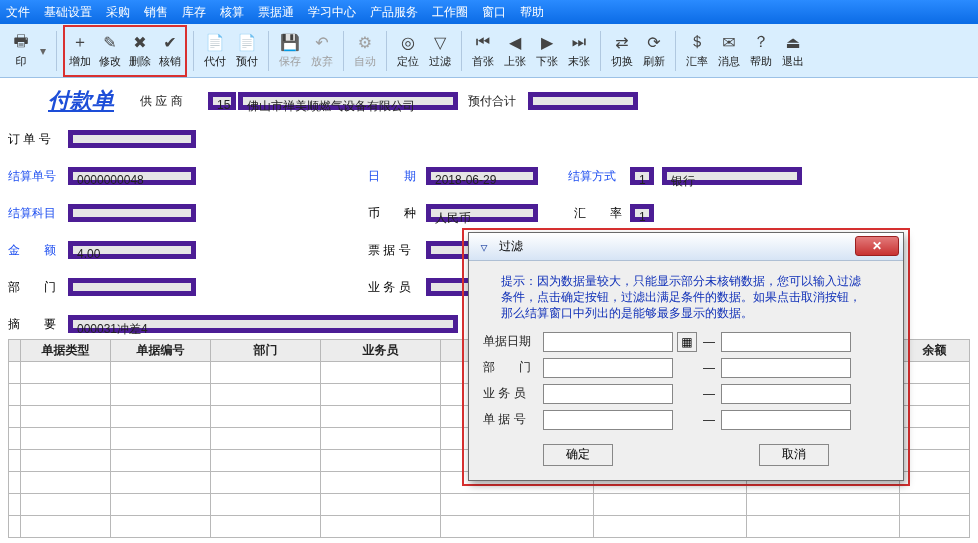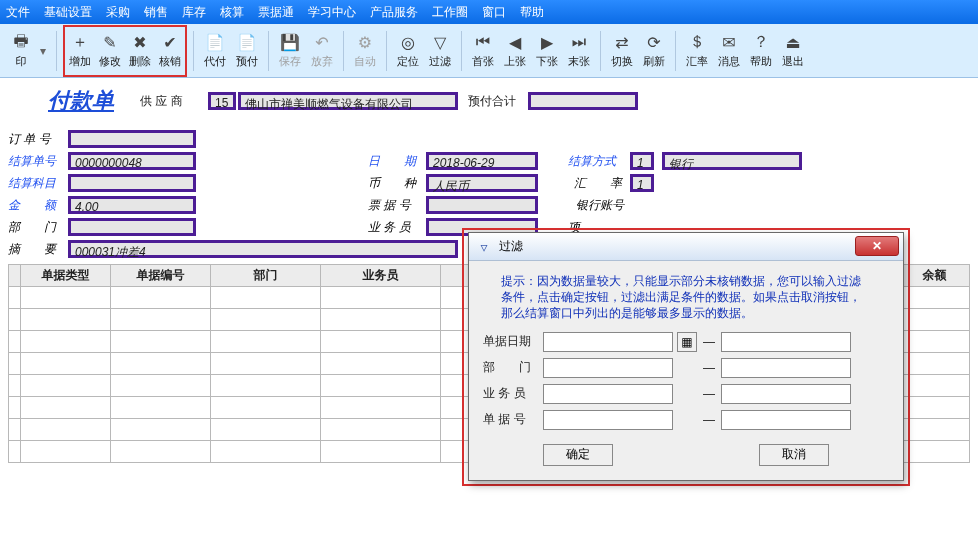--- a/index.html
+++ b/index.html
@@ -18,22 +18,22 @@
 .tsep { width: 1px; height: 40px; background: #b0c8e0; margin: 0 4px; flex-shrink: 0; }
 .tgroup-hl { border: 2px solid #d93030; display: flex; padding: 0; }
 .tbtn.w { width: 34px; }
 
 
 .form-area { padding: 8px 8px 4px 8px; background: #fff; }
 .doc-title { font-size: 22px; color: #1d4ed8; font-style: italic; font-weight: bold; display: inline-block; vertical-align: middle; margin: 0 16px 0 40px; text-decoration: underline; }
 .toprow { display: flex; align-items: center; margin-bottom: 14px; }
 .lbl { color: #222; min-width: 60px; display: inline-block; }
 .lbl.blue { color: #2050f0; }
-.inp { background: #e6e6e6; border: 3px solid #4c1d95; height: 18px; padding: 1px 4px; color: #222; display: inline-block; vertical-align: middle; }
-.formgrid { display: grid; grid-template-columns: 60px 140px 160px 58px 132px 72px 30px 160px; row-gap: 4px; align-items: center; font-style: italic; }
+.inp { background: #e6e6e6; border: 5px solid #4c1d95; height: 18px; padding: 1px 4px; color: #222; display: inline-block; vertical-align: middle; }
+.formgrid { display: grid; grid-template-columns: 60px 140px 160px 58px 132px 72px 30px 160px; row-gap: 19px; align-items: center; }
 .fg-lbl { white-space: nowrap; }
 
 .shortinp { width: 24px; }
 
 .toprow .inp.sup { width: 220px; }
 .toprow .lbl { margin-left: 10px; }
 .toprow .lbl:first-of-type { margin-left: 0; }
 .toprow .inp.sup2 { width: 28px; margin-left:8px;}
 .prelbl { margin-left: 18px; }
 

